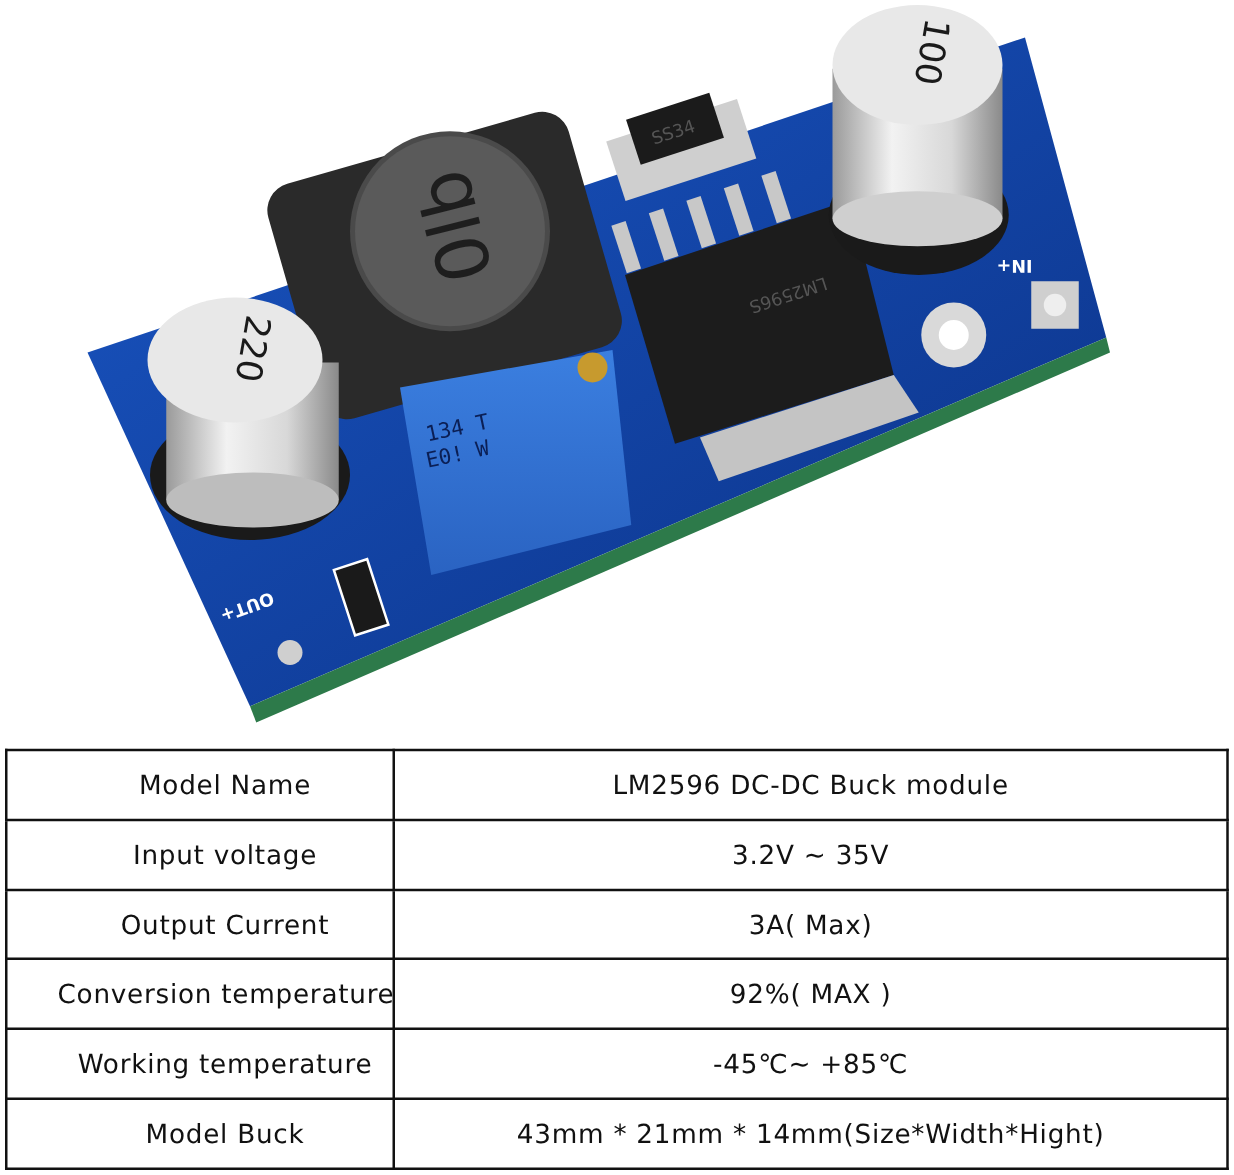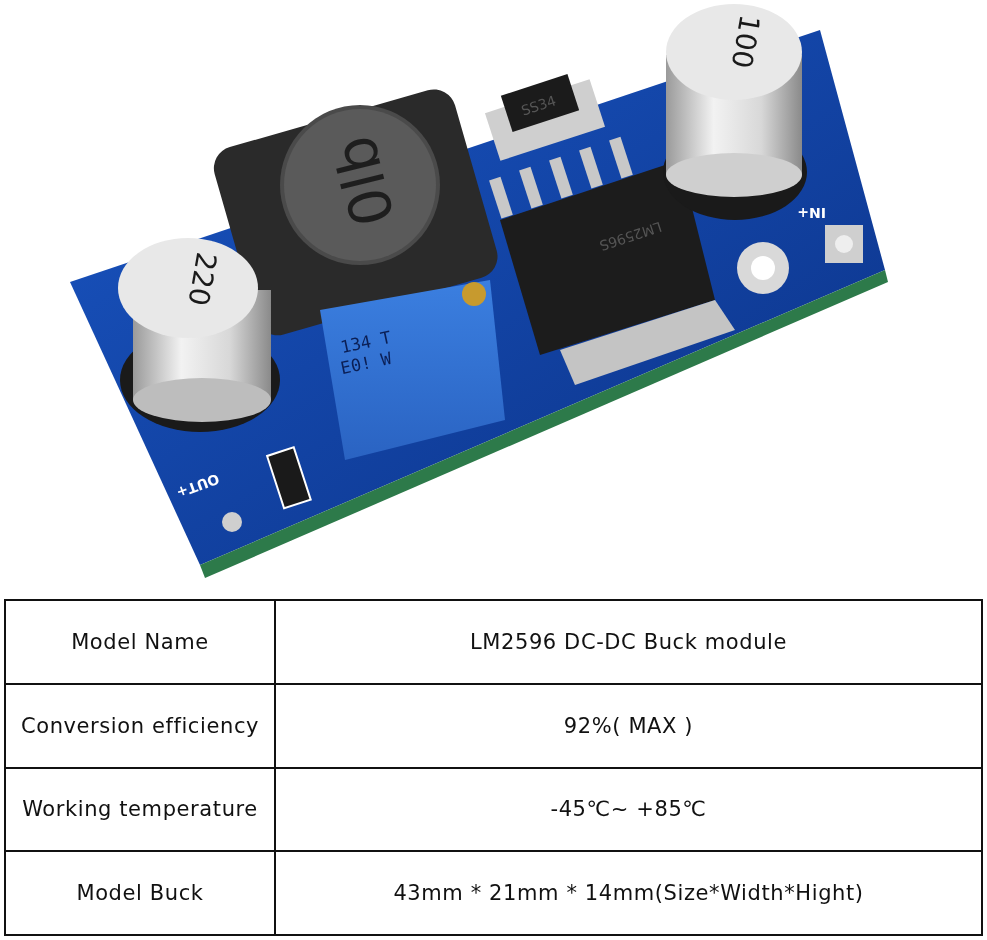--- a/index.html
+++ b/index.html
@@ -1,20 +1,20 @@
 <!DOCTYPE html>
 <html><head>
 <meta charset="utf-8">
 <style>
   html,body{margin:0;padding:0;background:#fff;}
   body{width:987px;height:940px;position:relative;overflow:hidden;font-family:"DejaVu Sans","Liberation Sans",sans-serif;}
   .photo{position:absolute;left:0;top:0;width:987px;height:590px;}
   .spec-table{position:absolute;left:4px;top:599px;width:979px;height:337px;border-collapse:collapse;table-layout:fixed;}
   .spec-table td{border:2px solid #111;height:33px;padding:0;text-align:center;vertical-align:middle;color:#111;font-size:21px;letter-spacing:0.6px;white-space:nowrap;overflow:hidden;}
-  .spec-table td.k{width:268px;}
+  .spec-table td.k{width:268px;padding-left:40px;}
 </style>
 </head>
 <body>
 
 <svg class="photo" viewBox="0 0 987 590" xmlns="http://www.w3.org/2000/svg">
   <defs>
     <linearGradient id="pcb" x1="0" y1="0" x2="1" y2="1">
       <stop offset="0" stop-color="#1a56c4"></stop>
       <stop offset="1" stop-color="#0b3185"></stop>
     </linearGradient>
@@ -95,21 +95,29 @@
   <rect x="275" y="450" width="28" height="55" fill="#1a1a1a" stroke="#fff" stroke-width="2" transform="rotate(-18 290 478)"></rect>
 </svg>
 
 <table class="spec-table">
   <tbody>
     <tr>
       <td class="k">Model Name</td>
       <td>LM2596 DC-DC Buck module</td>
     </tr>
     <tr>
-      <td class="k">Conversion efficiency</td>
+      <td class="k">Input voltage</td>
+      <td>3.2V ~ 35V</td>
+    </tr>
+    <tr>
+      <td class="k">Output Current</td>
+      <td>3A( Max)</td>
+    </tr>
+    <tr>
+      <td class="k">Conversion temperature</td>
       <td>92%( MAX )</td>
     </tr>
     <tr>
       <td class="k">Working temperature</td>
       <td>-45℃~ +85℃</td>
     </tr>
     <tr>
       <td class="k">Model Buck</td>
       <td>43mm * 21mm * 14mm(Size*Width*Hight)</td>
     </tr>

